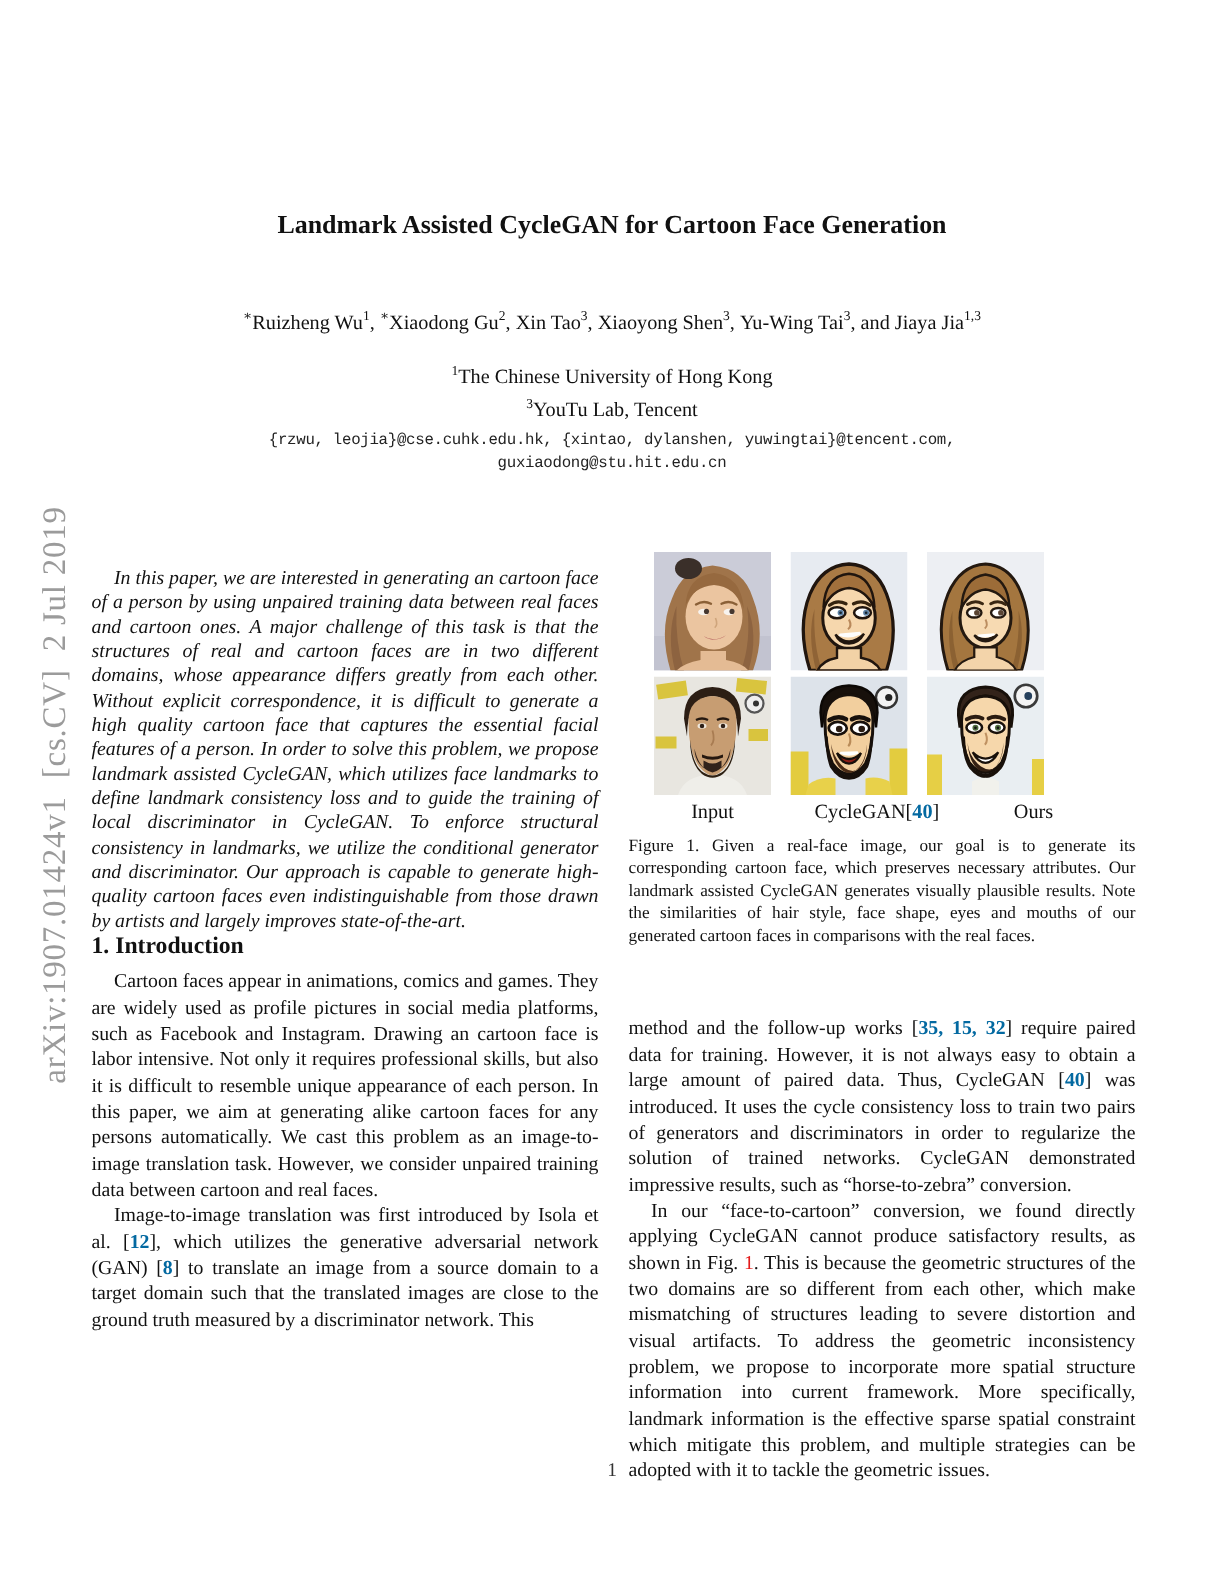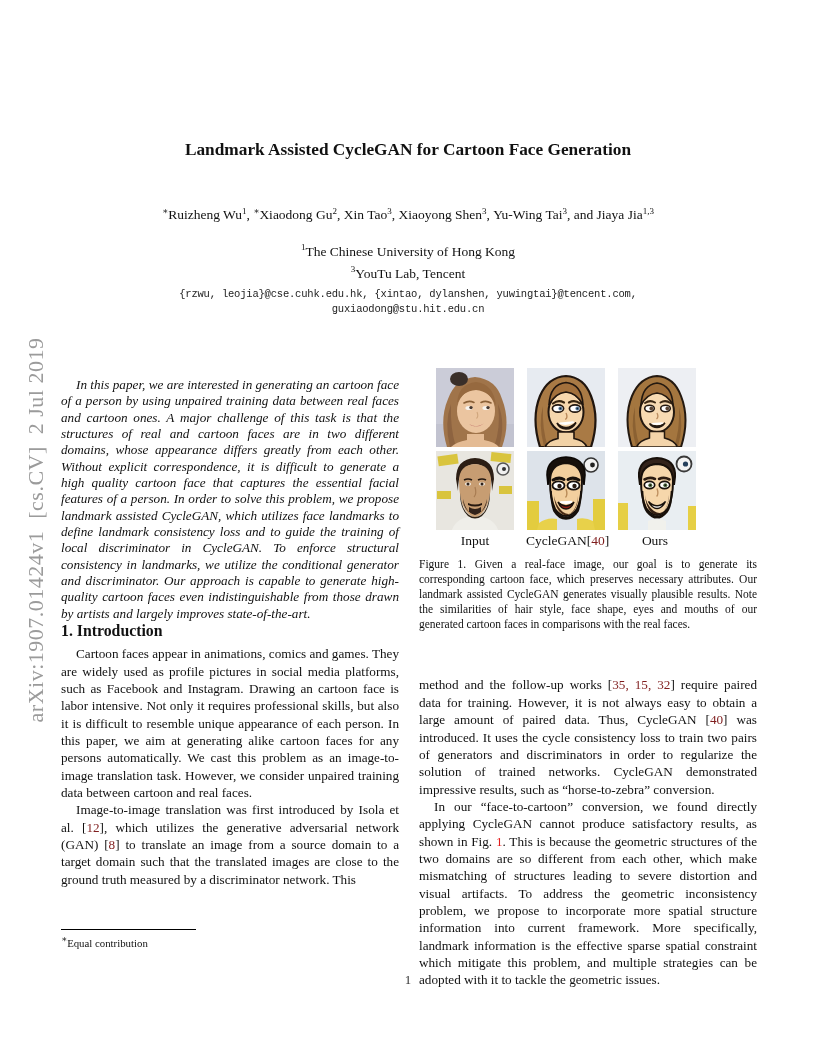--- a/index.html
+++ b/index.html
@@ -23,29 +23,29 @@
   .emails { margin-top:4px; font-family:"Liberation Mono","DejaVu Sans Mono",monospace;
             font-size:10.5px; line-height:15px; letter-spacing:-.2px; color:#222; }
   .col-left  { position:absolute; left:61px;  top:366px; width:338px; }
   .col-right { position:absolute; left:419px; top:368px; width:338px; }
   .abs-head { text-align:center; font-weight:bold; font-size:14.5px; }
   .abs-text { margin-top:11px; font-style:italic; font-size:13.2px; line-height:16.35px;
               text-align:justify; text-indent:15px; }
   .sec-head { margin-bottom:5px; font-size:15.8px; font-weight:bold; }
   .para { font-size:13.2px; line-height:17.35px; text-align:justify; }
   .para.indent { text-indent:15px; }
-  .cite   { color:#7f1d1d; }
+  .cite   { color:#0369a1;font-weight:bold; }
   .figref { color:#e31b1b; }
   .fnote { position:absolute; left:61px; top:929px; width:338px; font-size:10.8px; }
   .fnote-rule { width:135px; border-top:1px solid #000; margin-bottom:4px; }
   .pageno { position:absolute; left:0; right:0; top:972px; text-align:center; font-size:13px; color:#333; }
   .fig-grid { margin-left:17px; display:grid; grid-template-columns:78px 78px 78px;
               grid-auto-rows:79px; gap:4px 13px; }
   .fig-cell svg { width:78px; height:79px; display:block; }
-  .fig-labels { margin-left:17px; margin-top:3px; display:flex; gap:12px; font-size:13.5px; }
+  .fig-labels { margin-left:17px; margin-top:3px; display:flex; gap:29px; font-size:13.5px; }
   .fig-label { width:78px; text-align:center; white-space:nowrap; }
   .fig-caption { margin-top:8px; font-size:11.5px; line-height:15.1px; text-align:justify; }
   .body-start { margin-top:44px; }
 </style>
 </head>
 <body>
 
 <div class="page">
 
   <div class="watermark">arXiv:1907.01424v1  [cs.CV]  2 Jul 2019</div>
@@ -220,19 +220,15 @@
       <div class="fig-label"><span>CycleGAN[</span><span class="cite">40</span><span>]</span></div>
       <div class="fig-label">Ours</div>
     </div>
 
     <div class="fig-caption">Figure 1. Given a real-face image, our goal is to generate its corresponding cartoon face, which preserves necessary attributes. Our landmark assisted CycleGAN generates visually plausible results. Note the similarities of hair style, face shape, eyes and mouths of our generated cartoon faces in comparisons with the real faces.</div>
 
     <div class="para body-start"><span>method and the follow-up works [</span><span class="cite">35, 15, 32</span><span>] require paired data for training. However, it is not always easy to obtain a large amount of paired data. Thus, CycleGAN [</span><span class="cite">40</span><span>] was introduced. It uses the cycle consistency loss to train two pairs of generators and discriminators in order to regularize the solution of trained networks. CycleGAN demonstrated impressive results, such as “horse-to-zebra” conversion.</span></div>
     <div class="para indent"><span>In our “face-to-cartoon” conversion, we found directly applying CycleGAN cannot produce satisfactory results, as shown in Fig. </span><span class="figref">1</span><span>. This is because the geometric structures of the two domains are so different from each other, which make mismatching of structures leading to severe distortion and visual artifacts. To address the geometric inconsistency problem, we propose to incorporate more spatial structure information into current framework. More specifically, landmark information is the effective sparse spatial constraint which mitigate this problem, and multiple strategies can be adopted with it to tackle the geometric issues.</span></div>
   </div>
 
-  <div class="fnote">
-    <div class="fnote-rule"></div>
-    <div><sup>∗</sup><span>Equal contribution</span></div>
-  </div>
 
   <div class="pageno">1</div>
 </div>
 
 </body></html>

